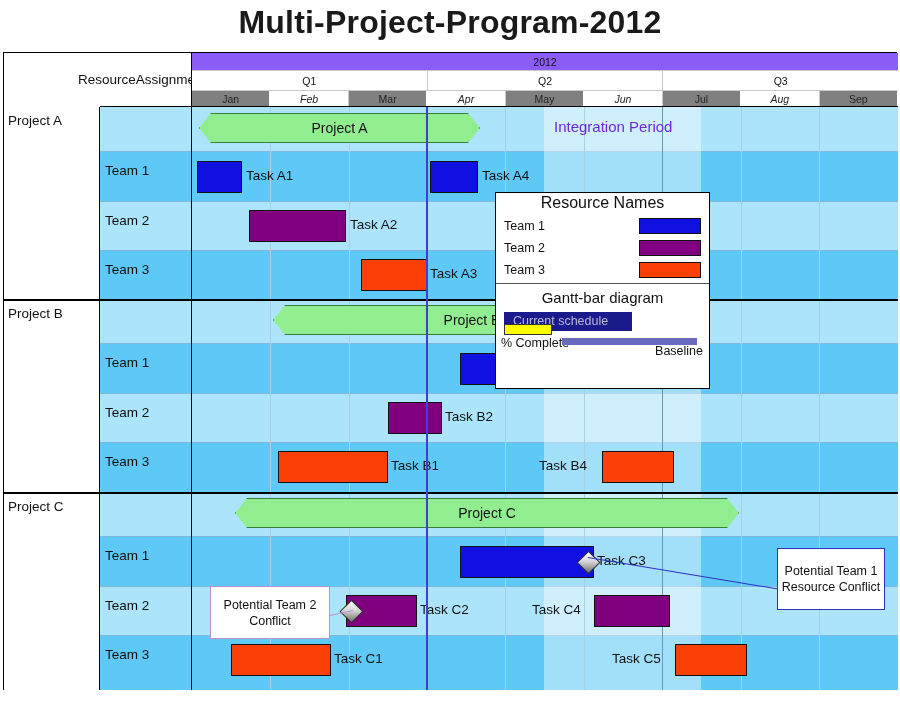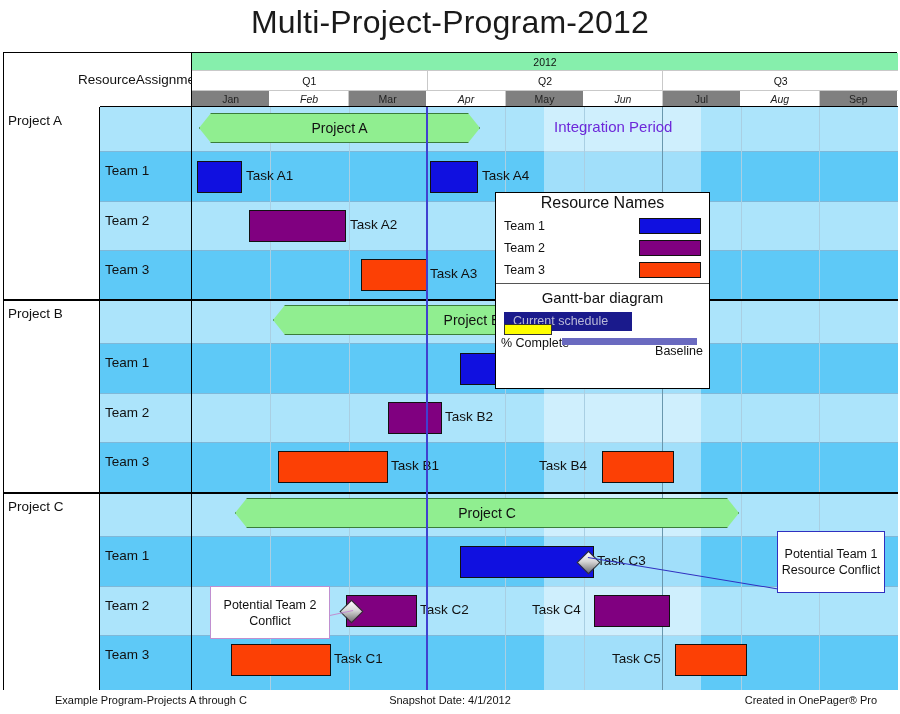--- a/index.html
+++ b/index.html
@@ -1,28 +1,28 @@
 <!DOCTYPE html>
 <html><head>
 <meta charset="utf-8">
 <style>
   html,body{margin:0;padding:0;background:#fff;}
   body{width:900px;height:714px;font-family:"Liberation Sans",sans-serif;color:#111;overflow:hidden;}
   #root{position:relative;width:900px;height:714px;}
 
-  .title{position:absolute;left:0;top:4px;width:900px;text-align:center;font-size:32px;font-weight:400;letter-spacing:.2px;color:#1a1a1a;}
+  .title{position:absolute;left:0;top:4px;width:900px;text-align:center;font-size:32px;font-weight:700;letter-spacing:.2px;color:#1a1a1a;}
 
   
   .frame{position:absolute;left:3px;top:52px;width:894px;height:638px;border:1px solid #000;box-sizing:border-box;background:#fff;}
 
   
   .hdr{position:absolute;left:0;top:0;width:100%;height:54px;}
   .cell-projects{position:absolute;left:0;top:0;width:96px;height:54px;border-right:1px solid #000;border-bottom:1px solid #000;box-sizing:border-box;display:flex;align-items:center;justify-content:center;font-size:17px;background:#fff;}
   .cell-res{position:absolute;left:96px;top:0;width:92px;height:54px;border-right:1px solid #000;border-bottom:1px solid #000;box-sizing:border-box;display:flex;flex-direction:row;align-items:center;justify-content:center;font-size:13.5px;line-height:15px;background:#fff;text-align:center;}
-  .yearbar{position:absolute;left:188px;top:0;width:706px;height:18px;border-bottom:1px solid #c9c9c9;box-sizing:border-box;display:flex;align-items:center;justify-content:center;font-size:10.5px;background:#86efac;}
+  .yearbar{position:absolute;left:188px;top:0;width:706px;height:18px;border-bottom:1px solid #c9c9c9;box-sizing:border-box;display:flex;align-items:center;justify-content:center;font-size:10.5px;background:#8b5cf6;}
   .qrow{position:absolute;left:188px;top:18px;width:706px;height:20px;display:flex;}
   .qcell{flex:1;border-right:1px solid #c9c9c9;border-bottom:1px solid #c9c9c9;box-sizing:border-box;display:flex;align-items:center;justify-content:center;font-size:10.5px;background:#fff;}
   .qcell:last-child{border-right:none;}
   .mrow{position:absolute;left:188px;top:38px;width:706px;height:16px;display:flex;border-bottom:1px solid #000;box-sizing:border-box;}
   .mcell{width:78.44px;box-sizing:border-box;display:flex;align-items:center;justify-content:center;font-size:10.5px;color:#222;border-right:1px solid #fff;}
   .mcell.dark{background:#808080;}
   .mcell.light{background:#ffffff;border-right:1px solid #c9c9c9;font-style:italic;}
 
   
   .body{position:absolute;left:0;top:54px;width:894px;height:583px;}
@@ -59,21 +59,21 @@
 
   .diamond{position:absolute;width:17px;height:17px;z-index:8;
      background:linear-gradient(135deg,#ffffff 0%,#d6d6d6 45%,#6f6f6f 100%);
      border:1px solid #333;transform:rotate(45deg);box-sizing:border-box;}
 
   .intlabel{position:absolute;font-size:15px;color:#6d28d9;z-index:5;}
 
   
   .callout{position:absolute;background:#fff;box-sizing:border-box;display:flex;align-items:center;justify-content:center;text-align:center;font-size:12.5px;line-height:16px;z-index:9;color:#111;}
   .callout.c2{border:1px solid #c08fd0;}
-  .callout.c1{border:1px solid #3030c0;}
+  .callout.c1{border:1px solid #3030c0;margin-top:17px;}
   .leader{position:absolute;height:1px;transform-origin:0 0;z-index:8;}
 
   
   .legend{position:absolute;background:#fff;border:1px solid #000;box-sizing:border-box;z-index:20;}
   .lg-title{text-align:center;font-size:16px;padding:1px 0 3px;}
   .lg-row{position:relative;height:22px;display:flex;align-items:center;padding:0 8px;font-size:12.5px;}
   .lg-row .sw{position:absolute;right:8px;top:3px;width:62px;height:16px;border:1px solid #111;box-sizing:border-box;}
   .lg-row .sw.blue{background:#1010e0;}
   .lg-row .sw.purple{background:#800080;}
   .lg-row .sw.orange{background:#fc4005;}
@@ -300,19 +300,14 @@
           <div class="lg-yel"></div>
           <div class="lg-pct">% Complete</div>
           <div class="lg-base"></div>
           <div class="lg-basetxt">Baseline</div>
         </div>
       </div>
 
     </div>
   </div>
 
-  <div class="footer">
-    <span class="f-l">Example Program-Projects A through C</span>
-    <span class="f-c">Snapshot Date: 4/1/2012</span>
-    <span class="f-r">Created in OnePager® Pro</span>
-  </div>
 
 </div>
 
 </body></html>

